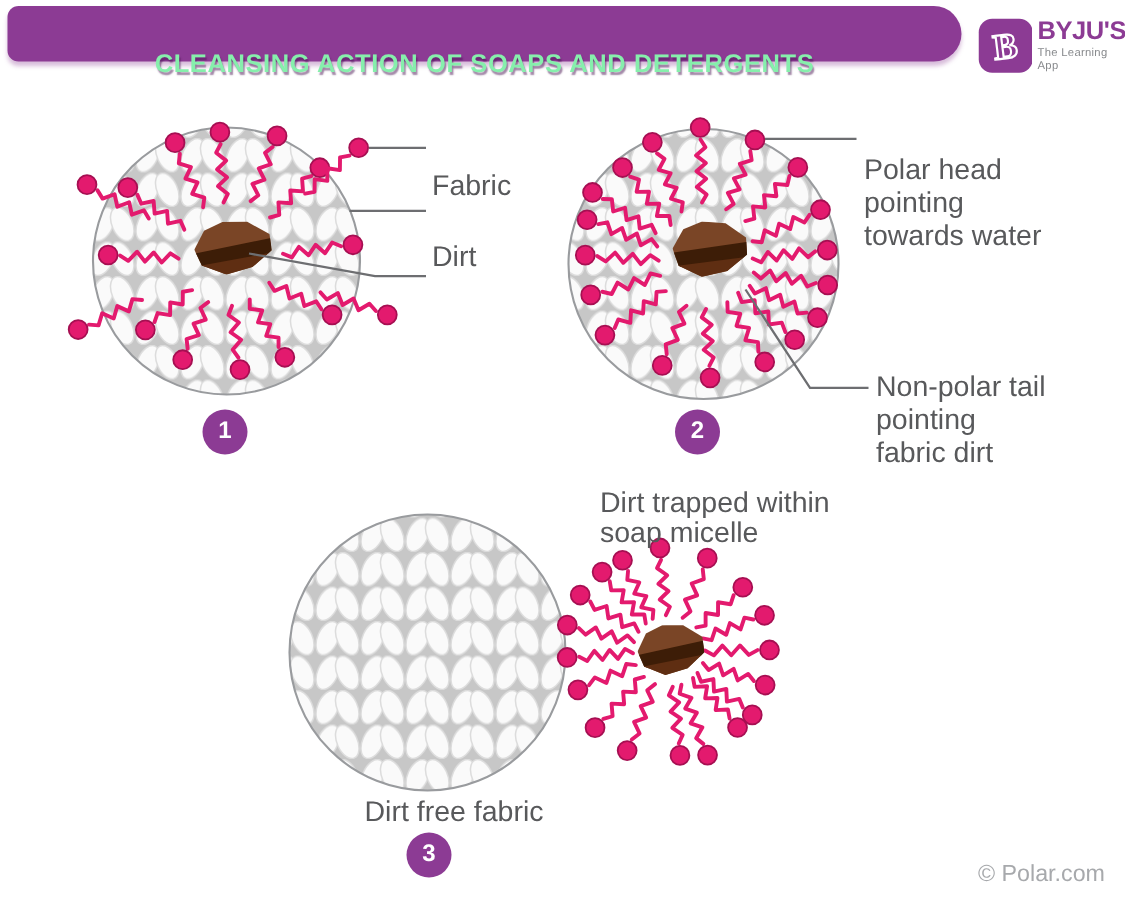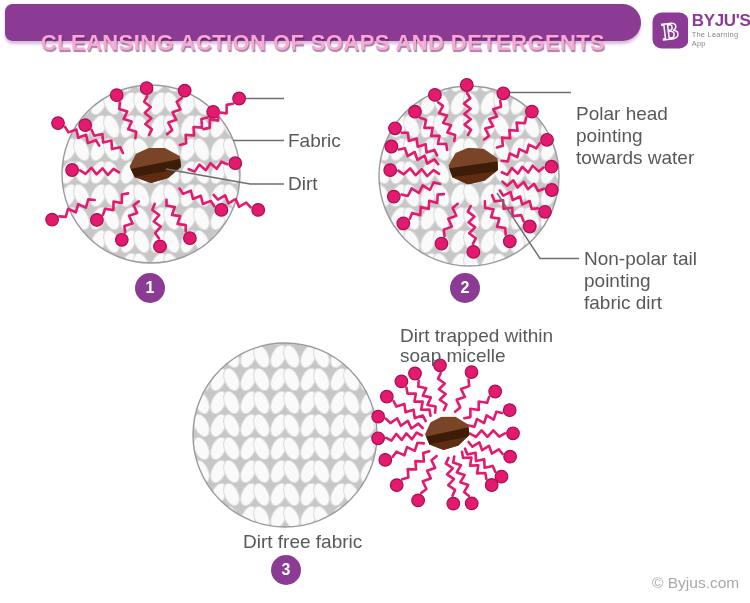--- a/index.html
+++ b/index.html
@@ -8,39 +8,39 @@
     font-family:"Liberation Sans",sans-serif;overflow:hidden;
   }
   
   .header-bar{
     position:absolute;left:5px;top:4px;width:636px;height:37px;
     background:var(--purple);border-radius:8px 20px 20px 8px;
     display:flex;align-items:center;justify-content:center;
     box-shadow:0 3px 3px rgba(141,63,150,0.35);
   }
   .page-title{
-    color:#f9a8d4;font-weight:bold;font-size:22px;letter-spacing:0.4px;
+    color:#86efac;font-weight:bold;font-size:17px;letter-spacing:0.4px;
     text-shadow:1px 2px 1px rgba(70,15,80,0.5);white-space:nowrap;margin-top:40px;
   }
   
   .logo{position:absolute;left:652px;top:12px;display:flex;align-items:flex-start;}
   .logo-icon{display:block;}
   .logo-text{margin-left:4px;display:flex;flex-direction:column;}
   .brand{color:var(--purple);font-weight:bold;font-size:17px;letter-spacing:-0.3px;line-height:18px;}
   .tagline{color:var(--tagline);font-size:7.5px;letter-spacing:0.2px;line-height:9px;}
   
   #scene-wrap{position:absolute;left:0;top:0;width:750px;height:603px;}
   
   .lbl{
     position:absolute;color:var(--label);font-size:19px;line-height:20px;
     white-space:pre-line;
   }
   #lbl-soap{left:288px;top:77px;}
-  #lbl-fabric{left:288px;top:131px;}
-  #lbl-dirt{left:288px;top:174px;}
+  #lbl-fabric{left:288px;top:115px;}
+  #lbl-dirt{left:288px;top:162px;}
   #lbl-polar{left:576px;top:82px;line-height:22px;margin-top:21px;}
   #lbl-nonpolar{left:584px;top:248px;line-height:22px;}
   #lbl-micelle{left:400px;top:326px;}
   #lbl-dirtfree{left:243px;top:532px;}
   
   .badge{
     position:absolute;width:30px;height:30px;border-radius:50%;
     background:var(--purple);color:#fff;font-weight:bold;font-size:16px;
     display:flex;align-items:center;justify-content:center;
   }
@@ -334,14 +334,14 @@
 pointing
 fabric dirt</div>
   <div class="lbl" id="lbl-micelle">Dirt trapped within
 soap micelle</div>
   <div class="lbl" id="lbl-dirtfree">Dirt free fabric</div>
 
   <div class="badge" id="badge-1">1</div>
   <div class="badge" id="badge-2">2</div>
   <div class="badge" id="badge-3">3</div>
 
-  <div class="copyright">© Byjus.com</div>
+  <div class="copyright">© Polar.com</div>
 </div>
 
 </body></html>

